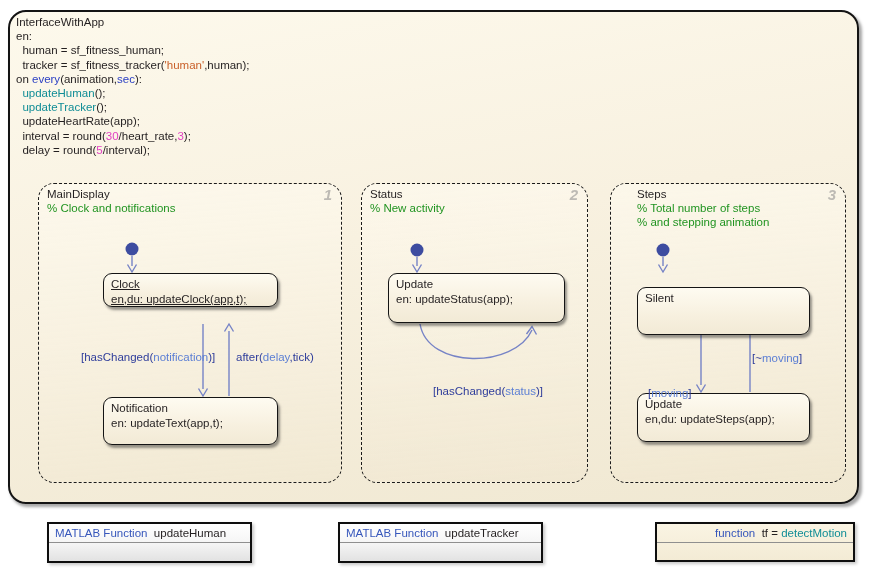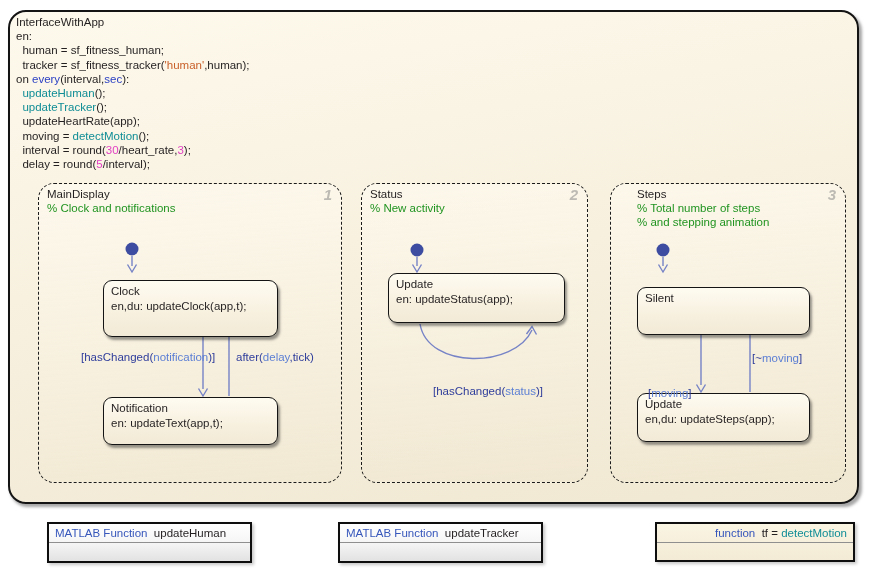--- a/index.html
+++ b/index.html
@@ -58,25 +58,24 @@
 <body>
 
 <div id="stage">
 
   <div class="outer-state">
     <div class="chart-header">
       <div class="code-line"><span class="seg-plain">InterfaceWithApp</span></div>
       <div class="code-line"><span class="seg-plain">en:</span></div>
       <div class="code-line"><span class="seg-plain">  human = sf_fitness_human;</span></div>
       <div class="code-line"><span class="seg-plain">  tracker = sf_fitness_tracker(</span><span class="seg-str">'human'</span><span class="seg-plain">,human);</span></div>
-      <div class="code-line"><span class="seg-plain">on </span><span class="seg-kw">every</span><span class="seg-plain">(interval,</span><span class="seg-kw">sec</span><span class="seg-plain">):</span></div>
+      <div class="code-line"><span class="seg-plain">on </span><span class="seg-kw">every</span><span class="seg-plain">(animation,</span><span class="seg-kw">sec</span><span class="seg-plain">):</span></div>
       <div class="code-line"><span class="seg-plain">  </span><span class="seg-fn">updateHuman</span><span class="seg-plain">();</span></div>
       <div class="code-line"><span class="seg-plain">  </span><span class="seg-fn">updateTracker</span><span class="seg-plain">();</span></div>
       <div class="code-line"><span class="seg-plain">  updateHeartRate(app);</span></div>
-      <div class="code-line"><span class="seg-plain">  moving = </span><span class="seg-fn">detectMotion</span><span class="seg-plain">();</span></div>
       <div class="code-line"><span class="seg-plain">  interval = round(</span><span class="seg-num">30</span><span class="seg-plain">/heart_rate,</span><span class="seg-num">3</span><span class="seg-plain">);</span></div>
       <div class="code-line"><span class="seg-plain">  delay = round(</span><span class="seg-num">5</span><span class="seg-plain">/interval);</span></div>
     </div>
   </div>
 
   <div class="substate" style="left:38px;top:183px;width:304px;height:300px;">
     <div class="ss-head">
       <div>MainDisplay</div>
       <div class="ss-comment">% Clock and notifications</div>
     </div>
@@ -134,21 +133,21 @@
     <g>
       <line class="t-stroke" x1="701" y1="324" x2="701" y2="385"></line>
       <path class="t-stroke" d="M696.5 384.5 L701 392 L705.5 384.5"></path>
     </g>
     <g>
       <line class="t-stroke" x1="750" y1="392" x2="750" y2="331"></line>
       <path class="t-stroke" d="M745.5 331.5 L750 324 L754.5 331.5"></path>
     </g>
   </svg>
 
-  <div class="state-box" style="left:103px;top:280px;width:175px;height:57px;">
+  <div class="state-box" style="left:103px;top:273px;width:175px;height:34px;text-decoration:underline;">
     <div class="state-name">Clock</div>
     <div class="state-action">en,du: updateClock(app,t);</div>
   </div>
   <div class="state-box" style="left:103px;top:397px;width:175px;height:48px;">
     <div class="state-name">Notification</div>
     <div class="state-action">en: updateText(app,t);</div>
   </div>
 
   <div class="state-box" style="left:388px;top:273px;width:177px;height:50px;">
     <div class="state-name">Update</div>

